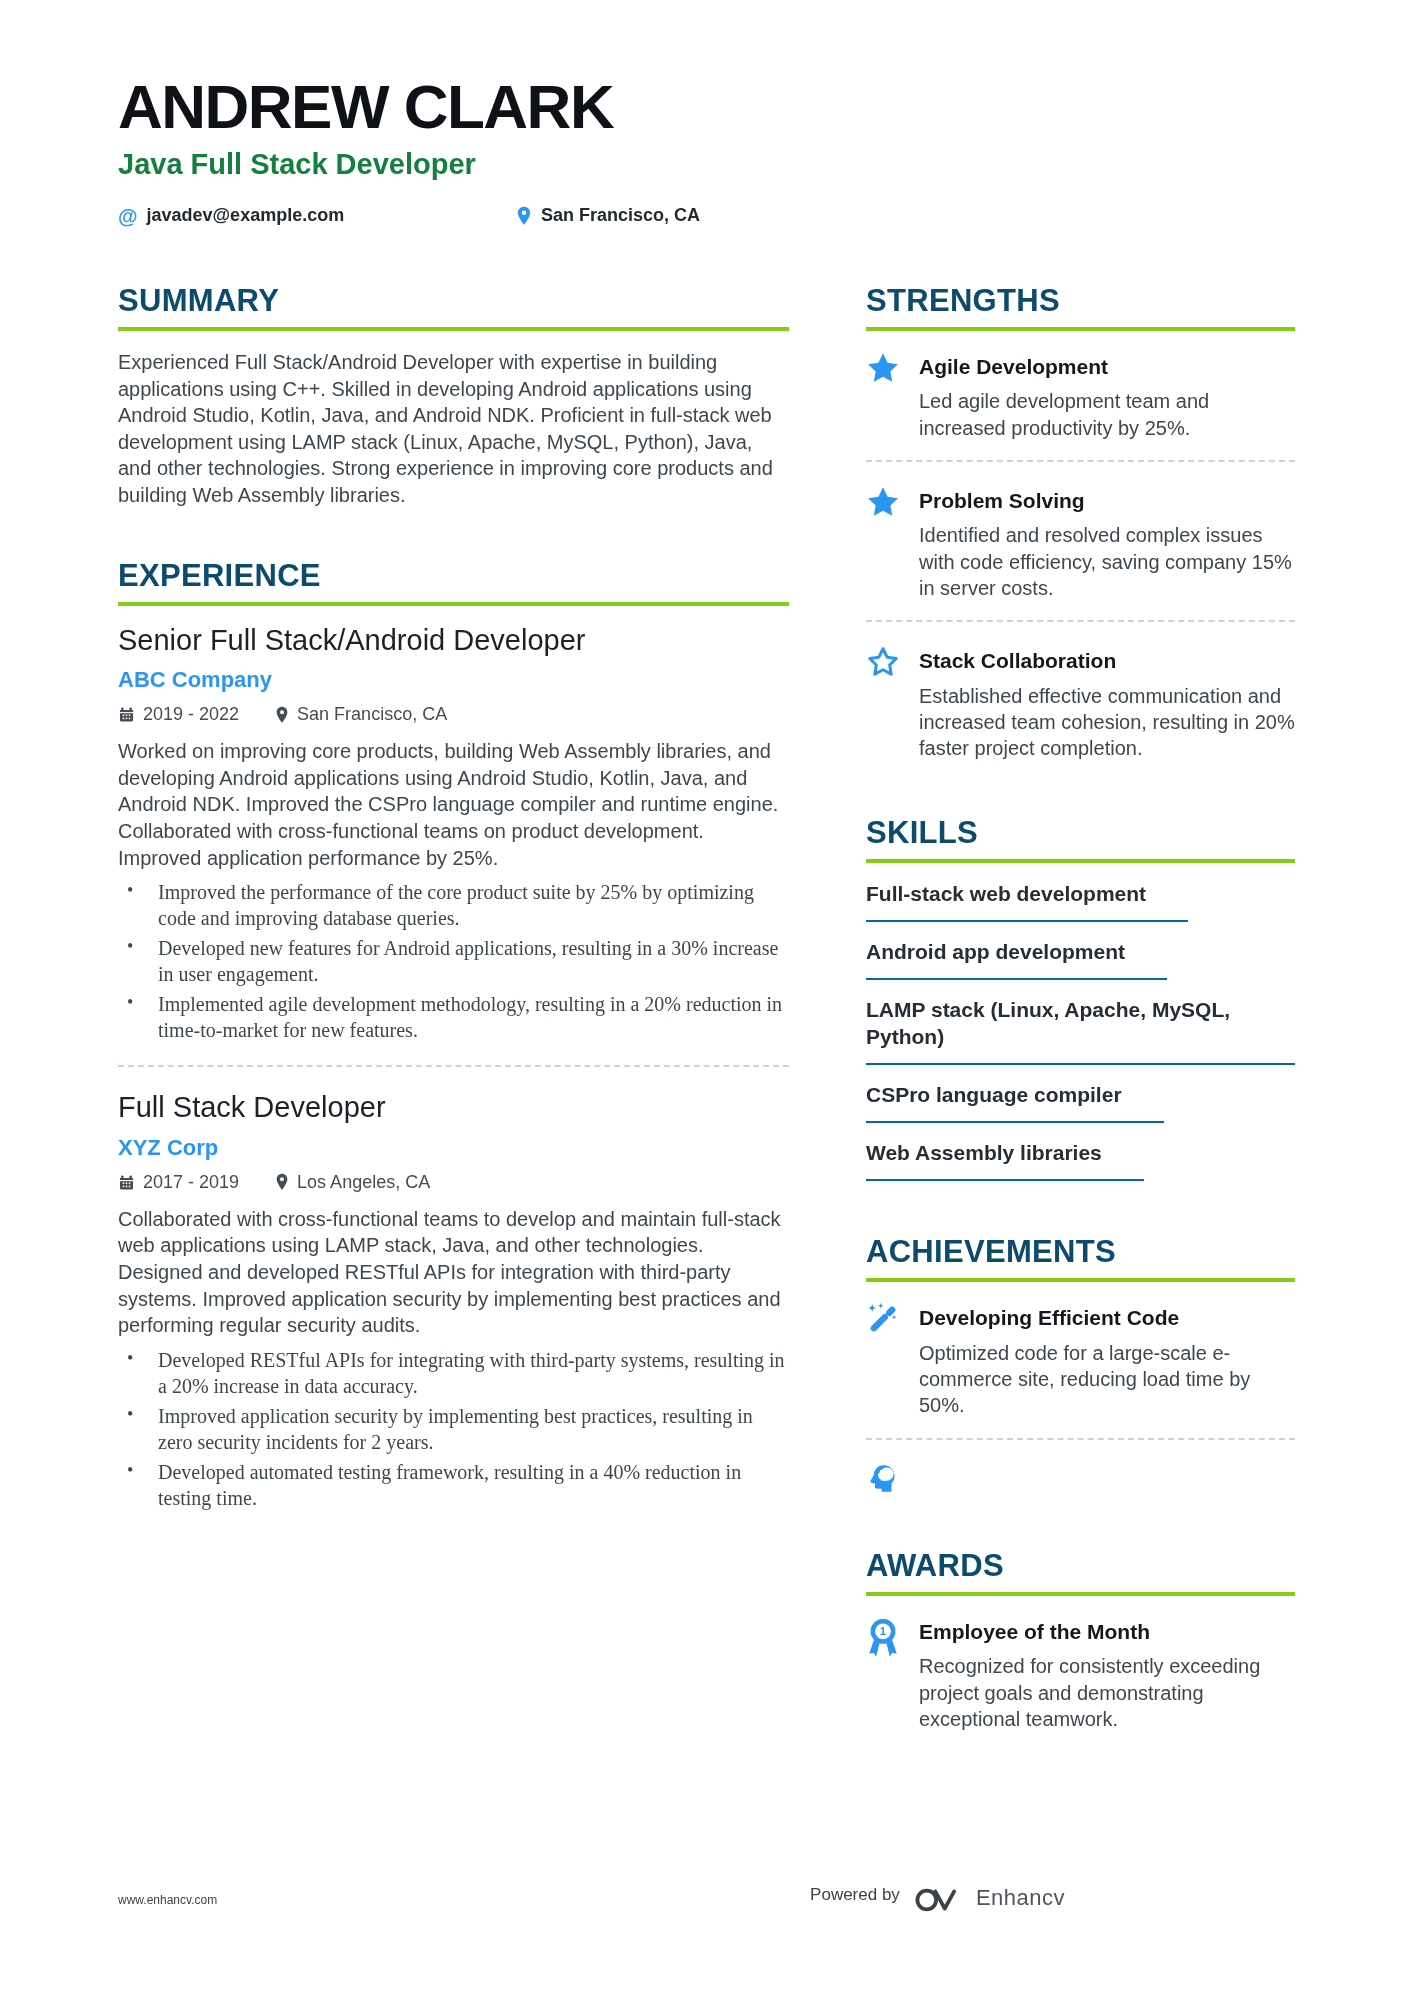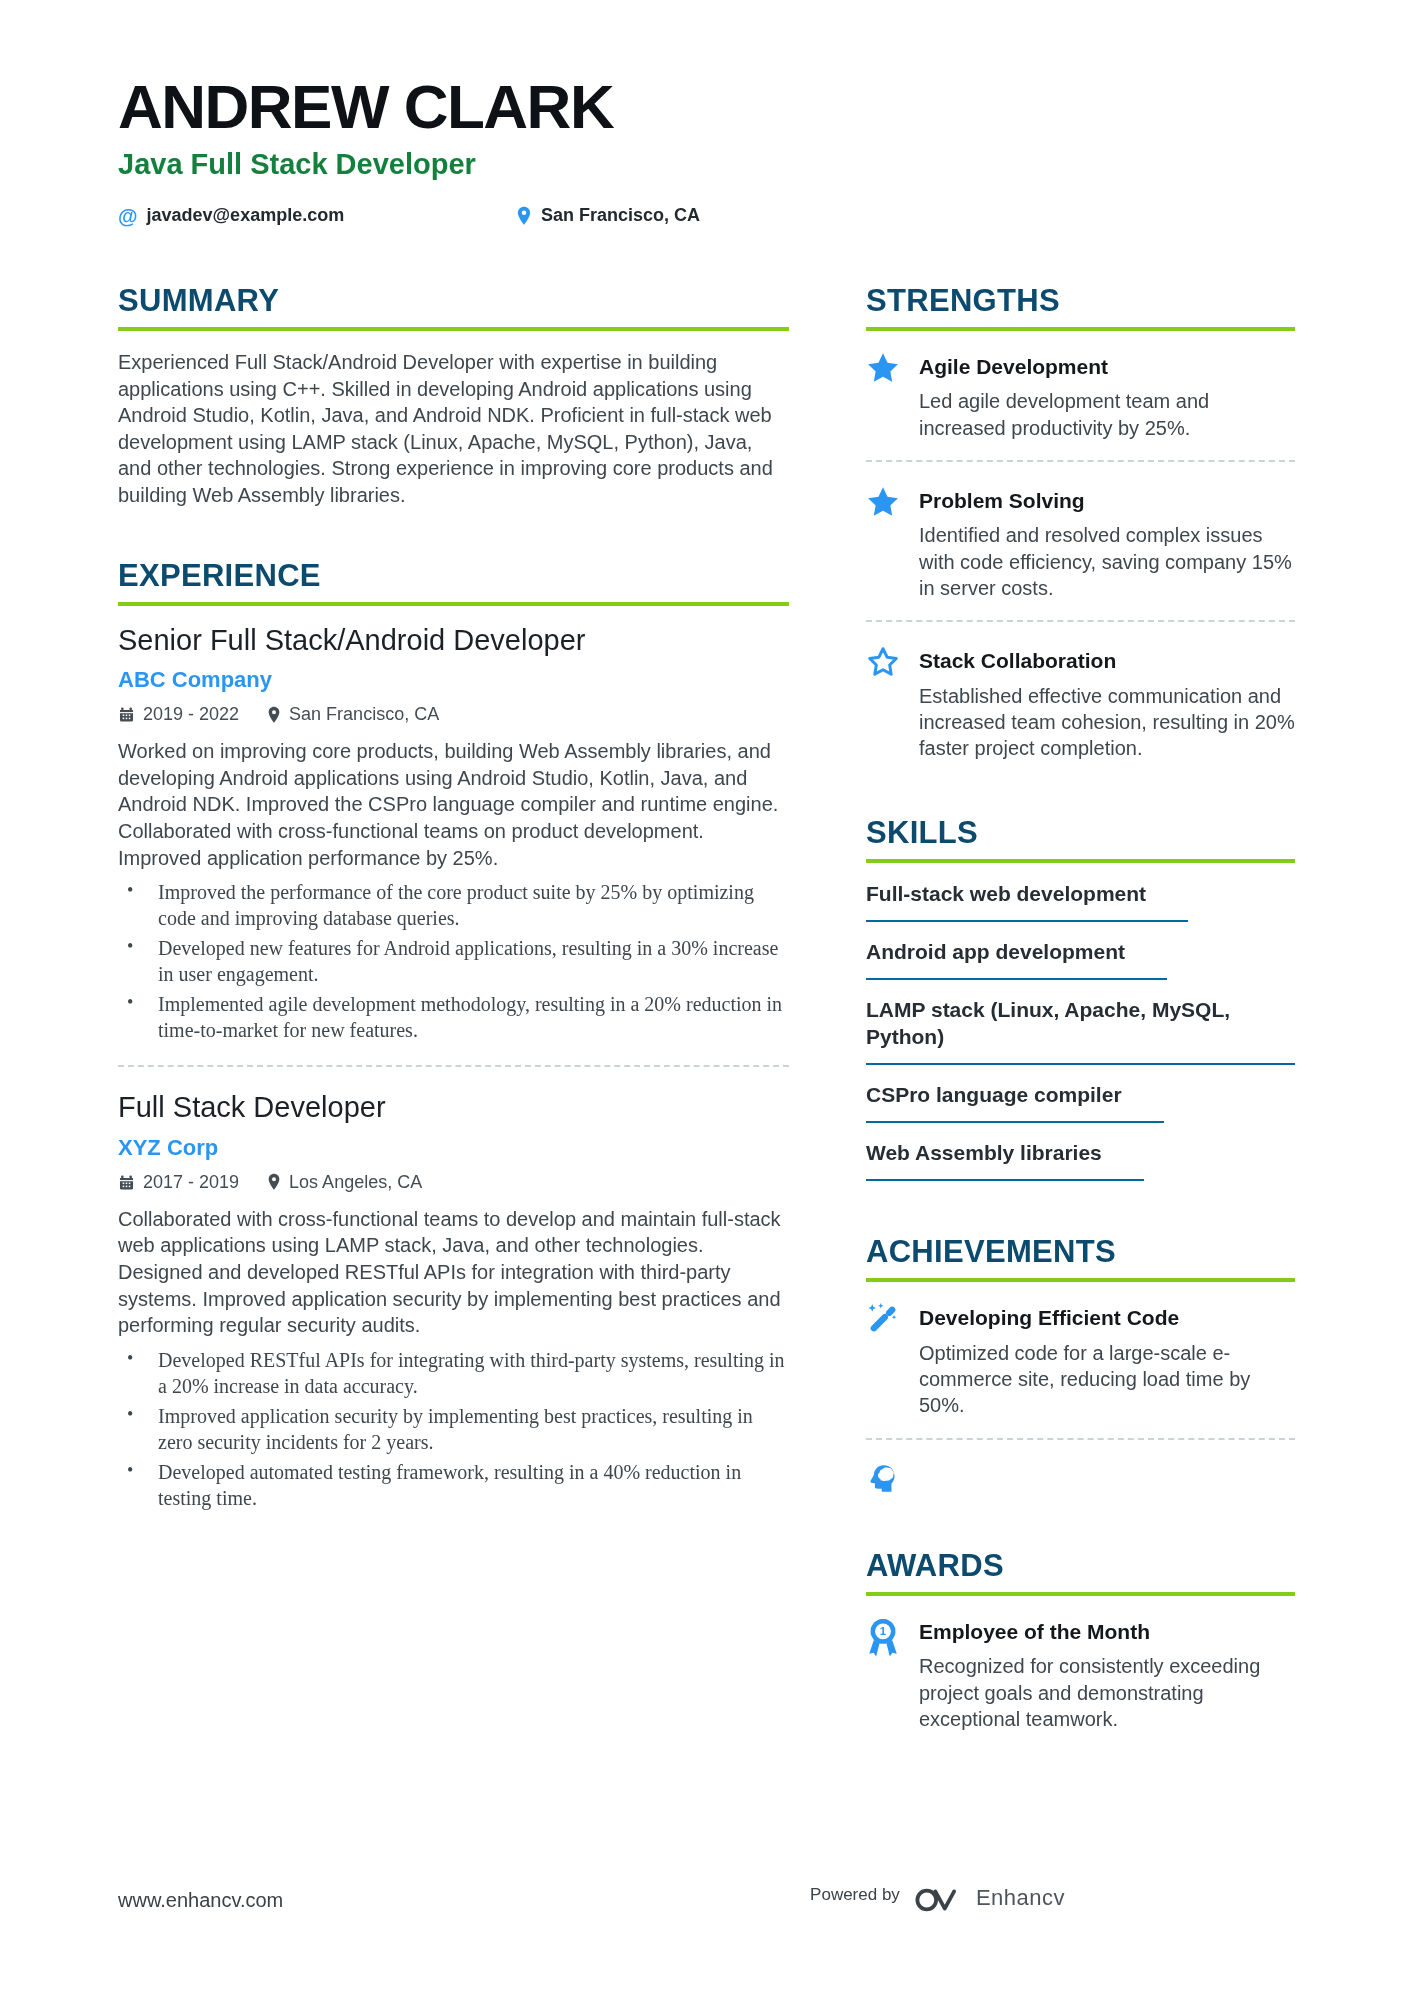--- a/index.html
+++ b/index.html
@@ -35,21 +35,21 @@
     color: #0c4a6e; border-bottom: 4px solid #84cc16;
     padding-bottom: 9px; margin-bottom: 18px;
   }
   section { margin-bottom: 50px; }
 
   .body-text { font-size: 20px; line-height: 1.33; color: #3f474e; }
 
   
   .job-title-line { font-size: 29px; line-height: 1.15; font-weight: 400; color: #1b2126; margin-top: 6px; }
   .company { font-size: 22px; line-height: 1.1; font-weight: 700; margin-top: 11px; }
-  .meta-row { display: flex; align-items: center; gap: 10px; margin-top: 12px; font-size: 18px; color: #454d54; }
+  .meta-row { display: flex; align-items: center; gap: 18px; margin-top: 12px; font-size: 18px; color: #454d54; }
   .meta-item { display: flex; align-items: center; gap: 8px; }
   .meta-item + .meta-item { margin-left: 18px; }
   .job-desc { margin-top: 13px; }
   ul.bullets { list-style: none; margin-top: 8px; font-family: Liberation Serif, serif; }
   ul.bullets li {
     position: relative; padding-left: 40px;
     font-size: 20px; line-height: 1.3; color: #3f474e; margin-bottom: 4px;
   }
   ul.bullets li::before { content: "•"; position: absolute; left: 9px; top: 0; font-size: 18px; color: #3f474e; }
   .dashed { border-top: 2px dashed #ccd2d7; margin: 22px 0 24px 0; }
@@ -68,21 +68,21 @@
     font-size: 21px; line-height: 1.25; font-weight: 700; color: #262d34;
     padding: 0 42px 13px 0; margin-bottom: 17px;
     border-bottom: 2px solid #0369a1;
   }
 
   
   .footer {
     position: absolute; left: 118px; right: 113px; bottom: 80px;
     display: flex; justify-content: space-between; align-items: center;
   }
-  .footer-site { font-size: 20px; color: #3b4248; }
+  .footer-site { font-size: 12px; color: #3b4248; }
   .powered { display: flex; align-items: flex-start; gap: 14px; }
   .powered-by { font-size: 17px; color: #3b4248; }
   .brand { font-size: 22px; color: #4d545b; letter-spacing: 0.5px; }
 </style>
 </head>
 <body>
 
 <div class="page">
 
   <header>

